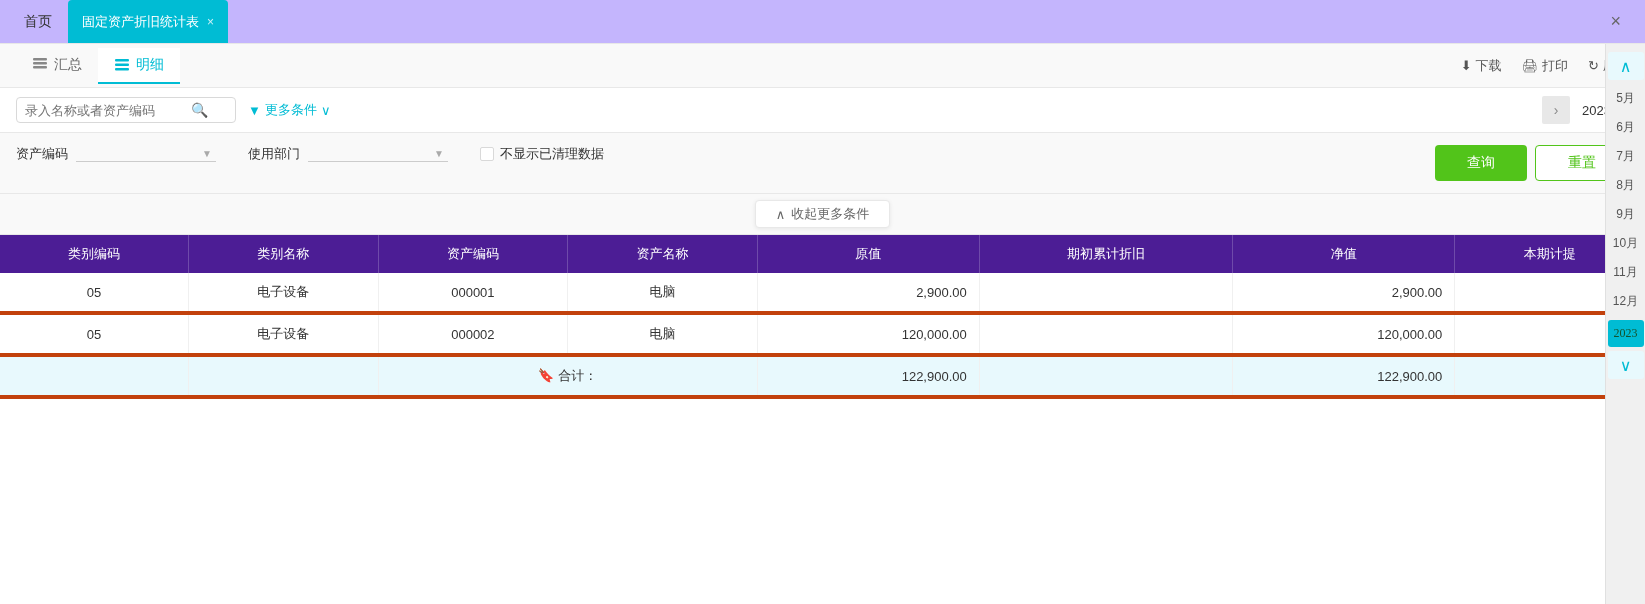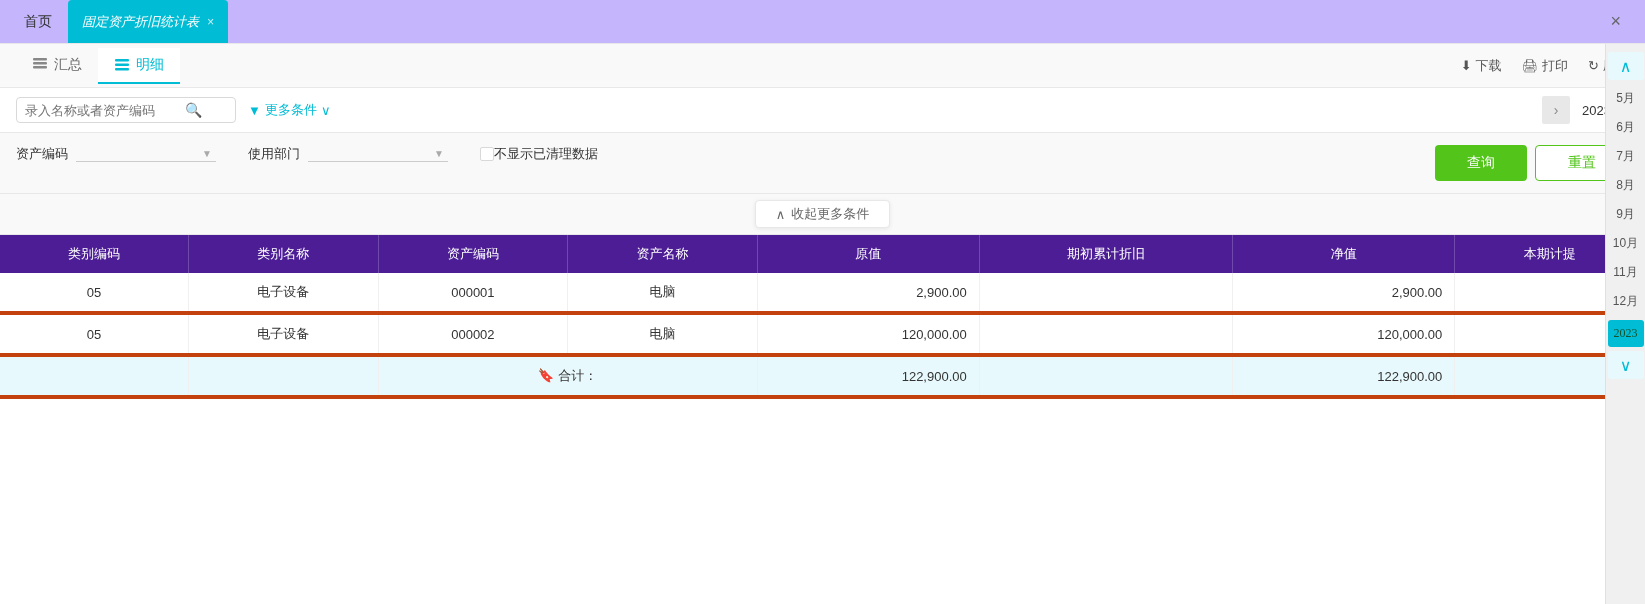--- a/index.html
+++ b/index.html
@@ -33,21 +33,20 @@
       display: flex;
       align-items: center;
       background: #00bcd4;
       color: #fff;
       padding: 6px 14px;
       border-radius: 4px 4px 0 0;
       font-size: 13px;
       gap: 8px;
       height: 100%;
       cursor: pointer;
-      font-style: italic;
     }
     .nav-tab .close-btn {
       font-size: 12px;
       cursor: pointer;
       opacity: 0.8;
     }
     .close-window {
       margin-left: auto;
       font-size: 18px;
       color: #666;
@@ -121,20 +120,21 @@
       gap: 12px;
       background: #fff;
     }
     .search-input-wrap {
       display: flex;
       align-items: center;
       border: 1px solid #d9d9d9;
       border-radius: 4px;
       padding: 4px 8px;
       width: 220px;
+      gap: 6px;
       background: #fff;
     }
     .search-input-wrap input {
       border: none;
       outline: none;
       font-size: 13px;
       color: #999;
       width: 160px;
       background: transparent;
     }
@@ -208,21 +208,21 @@
       font-size: 13px;
     }
     .filter-select-arrow {
       color: #aaa;
       font-size: 10px;
     }
 
     .checkbox-item {
       display: flex;
       align-items: center;
-      gap: 0;
+      gap: 6px;
       cursor: pointer;
     }
     .checkbox-box {
       width: 14px;
       height: 14px;
       border: 1px solid #d9d9d9;
       background: #fff;
       border-radius: 2px;
     }
     .checkbox-label {

